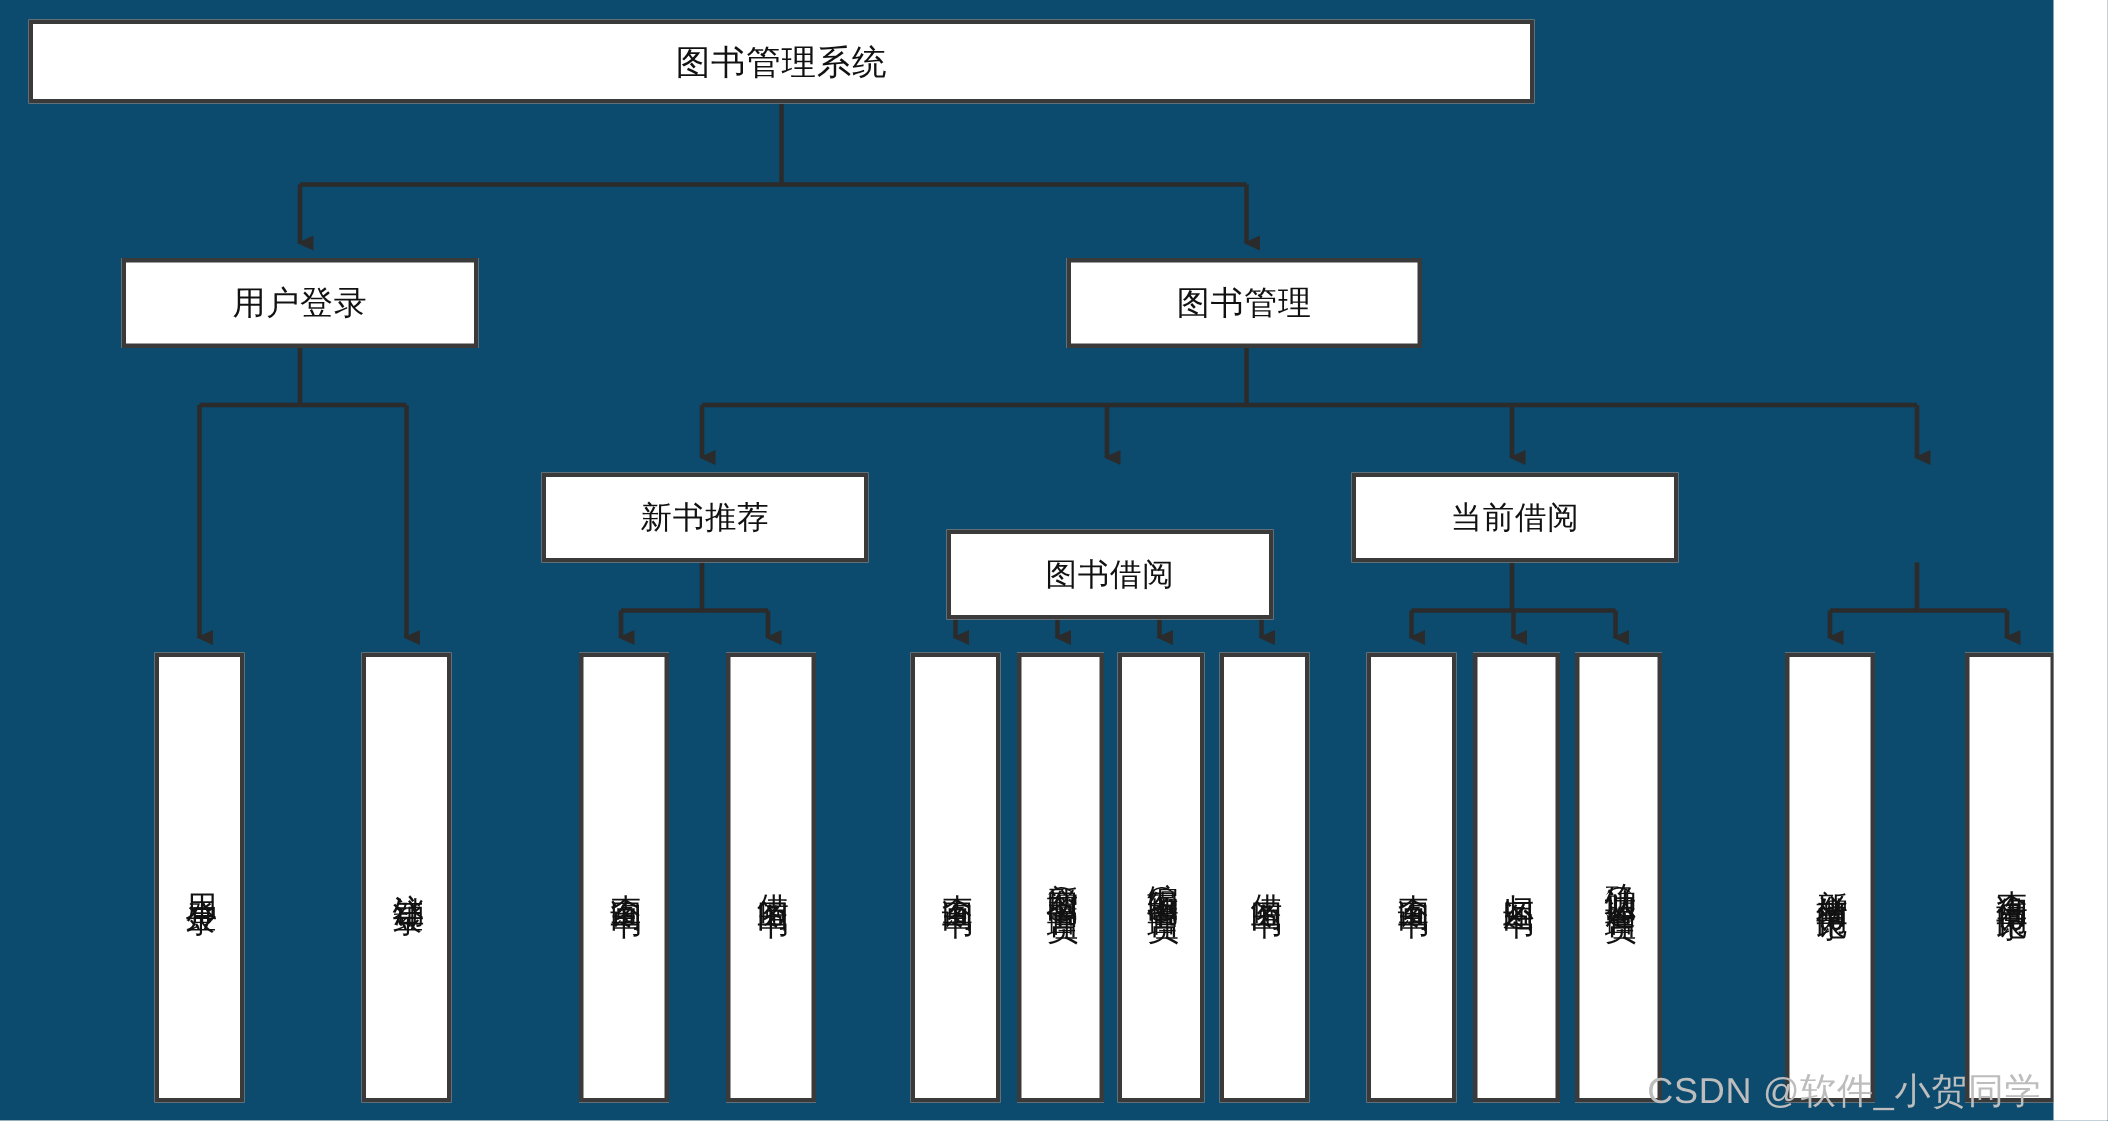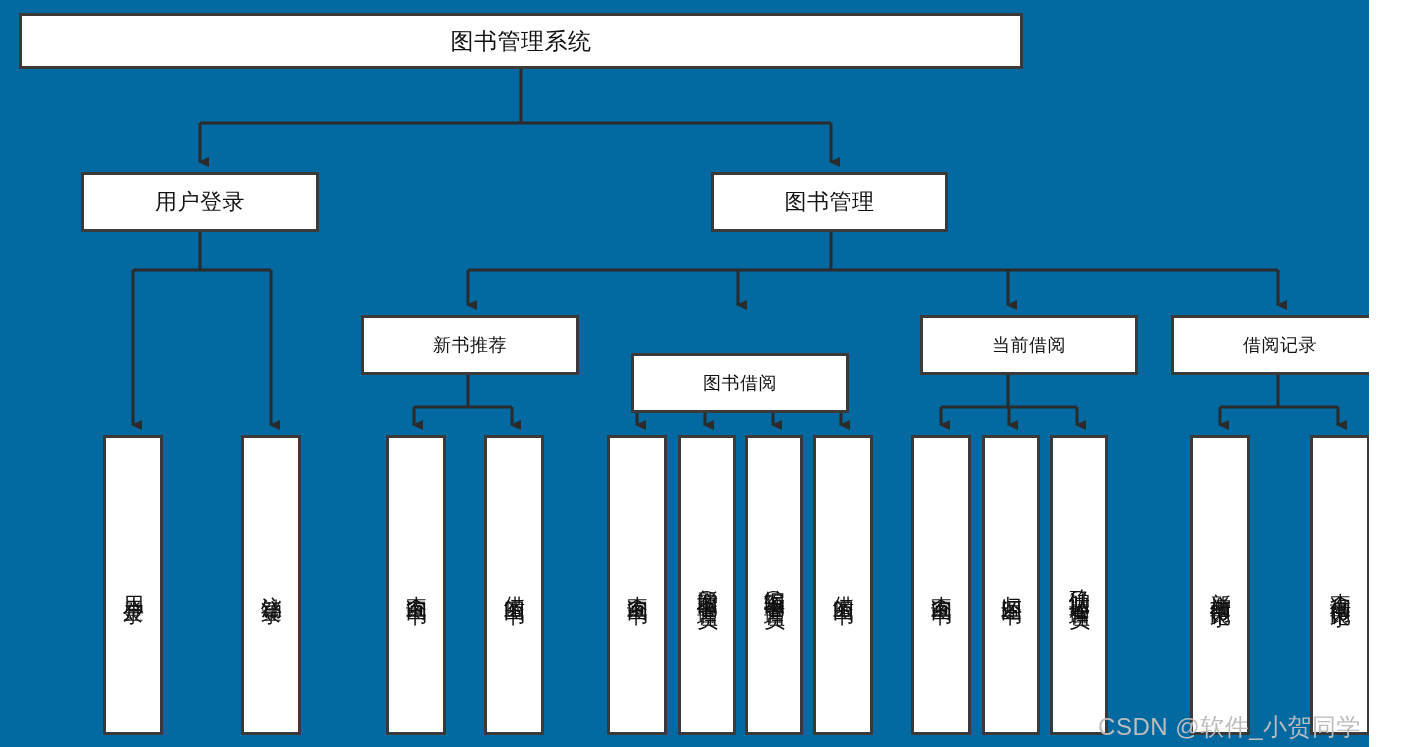--- a/index.html
+++ b/index.html
@@ -7,21 +7,21 @@
     padding: 0;
     background: #ffffff;
   }
   body {
     font-family: "Liberation Sans", "DejaVu Sans", sans-serif;
   }
   #canvas {
     position: relative;
     width: 1369px;
     height: 747px;
-    background: #0369a1;
+    background: #0c4a6e;
     overflow: hidden;
   }
   svg.lines {
     position: absolute;
     left: 0;
     top: 0;
     width: 1405px;
     height: 747px;
     pointer-events: none;
   }
@@ -36,21 +36,21 @@
     color: #111111;
     letter-spacing: 0.5px;
   }
   .node.level0 {
     font-size: 23px;
   }
   .node.level1 {
     font-size: 22px;
   }
   .node.level2 {
-    font-size: 18px;
+    font-size: 21px;
   }
   .node.leaf {
     font-size: 21px;
     writing-mode: vertical-rl;
     text-orientation: upright;
     align-items: center;
     justify-content: center;
     line-height: 1.18;
     padding: 6px 0;
     letter-spacing: 3px;
@@ -139,27 +139,24 @@
   </div>
 
   <div class="node level2" style="left:361px; top:315px; width:218px; height:60px;">
     <span>新书推荐</span>
   </div>
 
   <div class="node level2" style="left:631px; top:315px; width:218px; height:60px;margin-top:38px;">
     <span>图书借阅</span>
   </div>
 
-  <div class="node level2" style="left:920px; top:315px; width:218px; height:60px;">
+  <div class="node level2" style="left:901px; top:315px; width:218px; height:60px;">
     <span>当前借阅</span>
   </div>
 
-  <div class="node level2" style="left:1171px; top:315px; width:218px; height:60px;">
-    <span>借阅记录</span>
-  </div>
 
   <div class="node leaf" style="left:103px; top:435px; width:60px; height:300px;">
     <span class="txt">用户登录</span>
   </div>
 
   <div class="node leaf" style="left:241px; top:435px; width:60px; height:300px;">
     <span class="txt">注销登录</span>
   </div>
 
   <div class="node leaf" style="left:386px; top:435px; width:60px; height:300px;">

